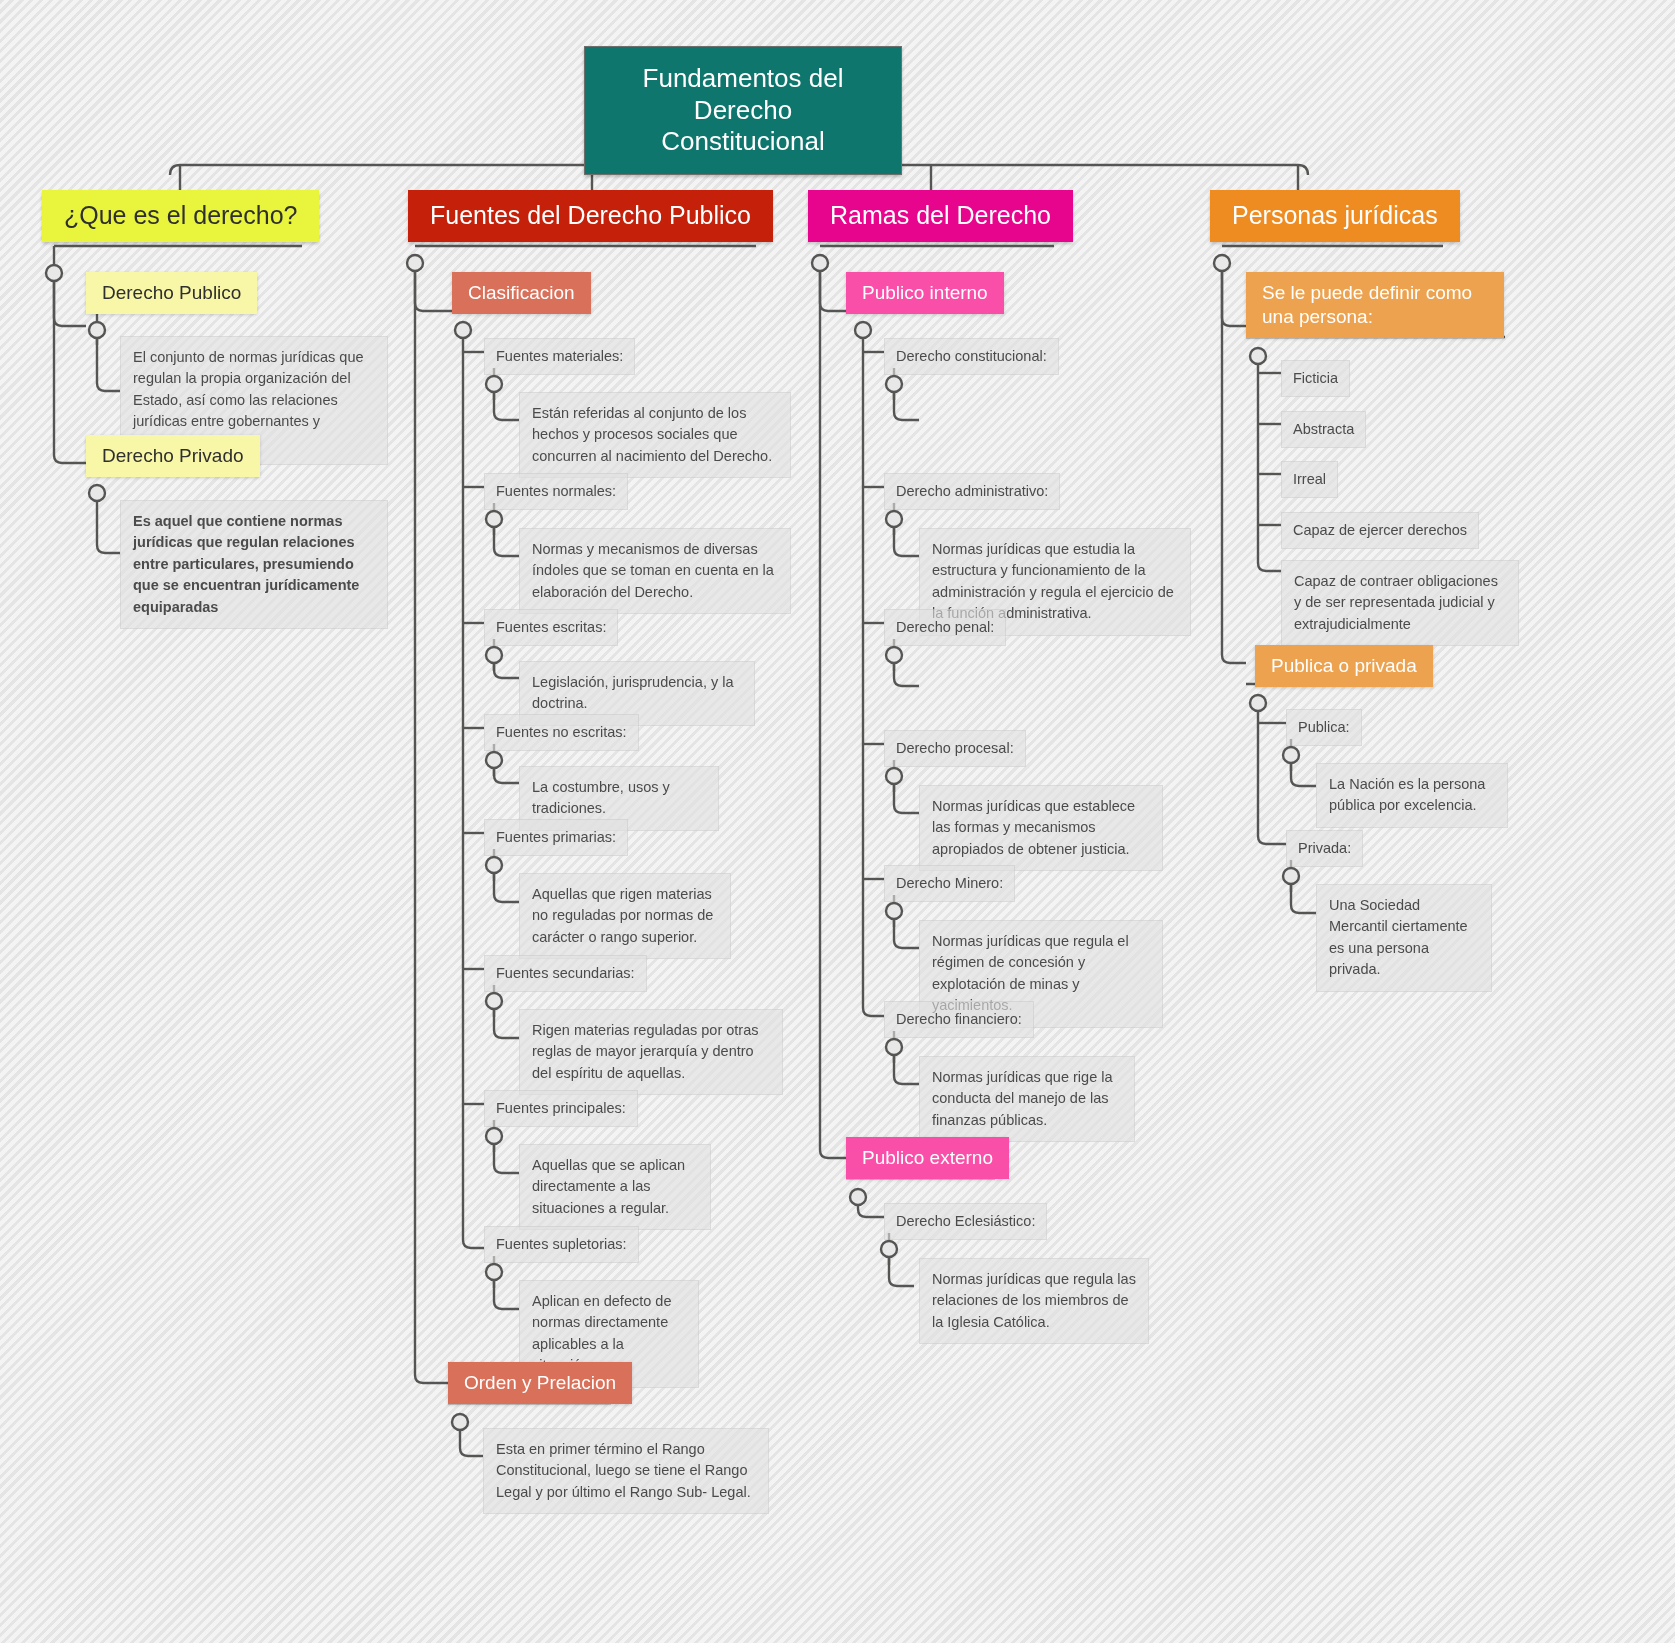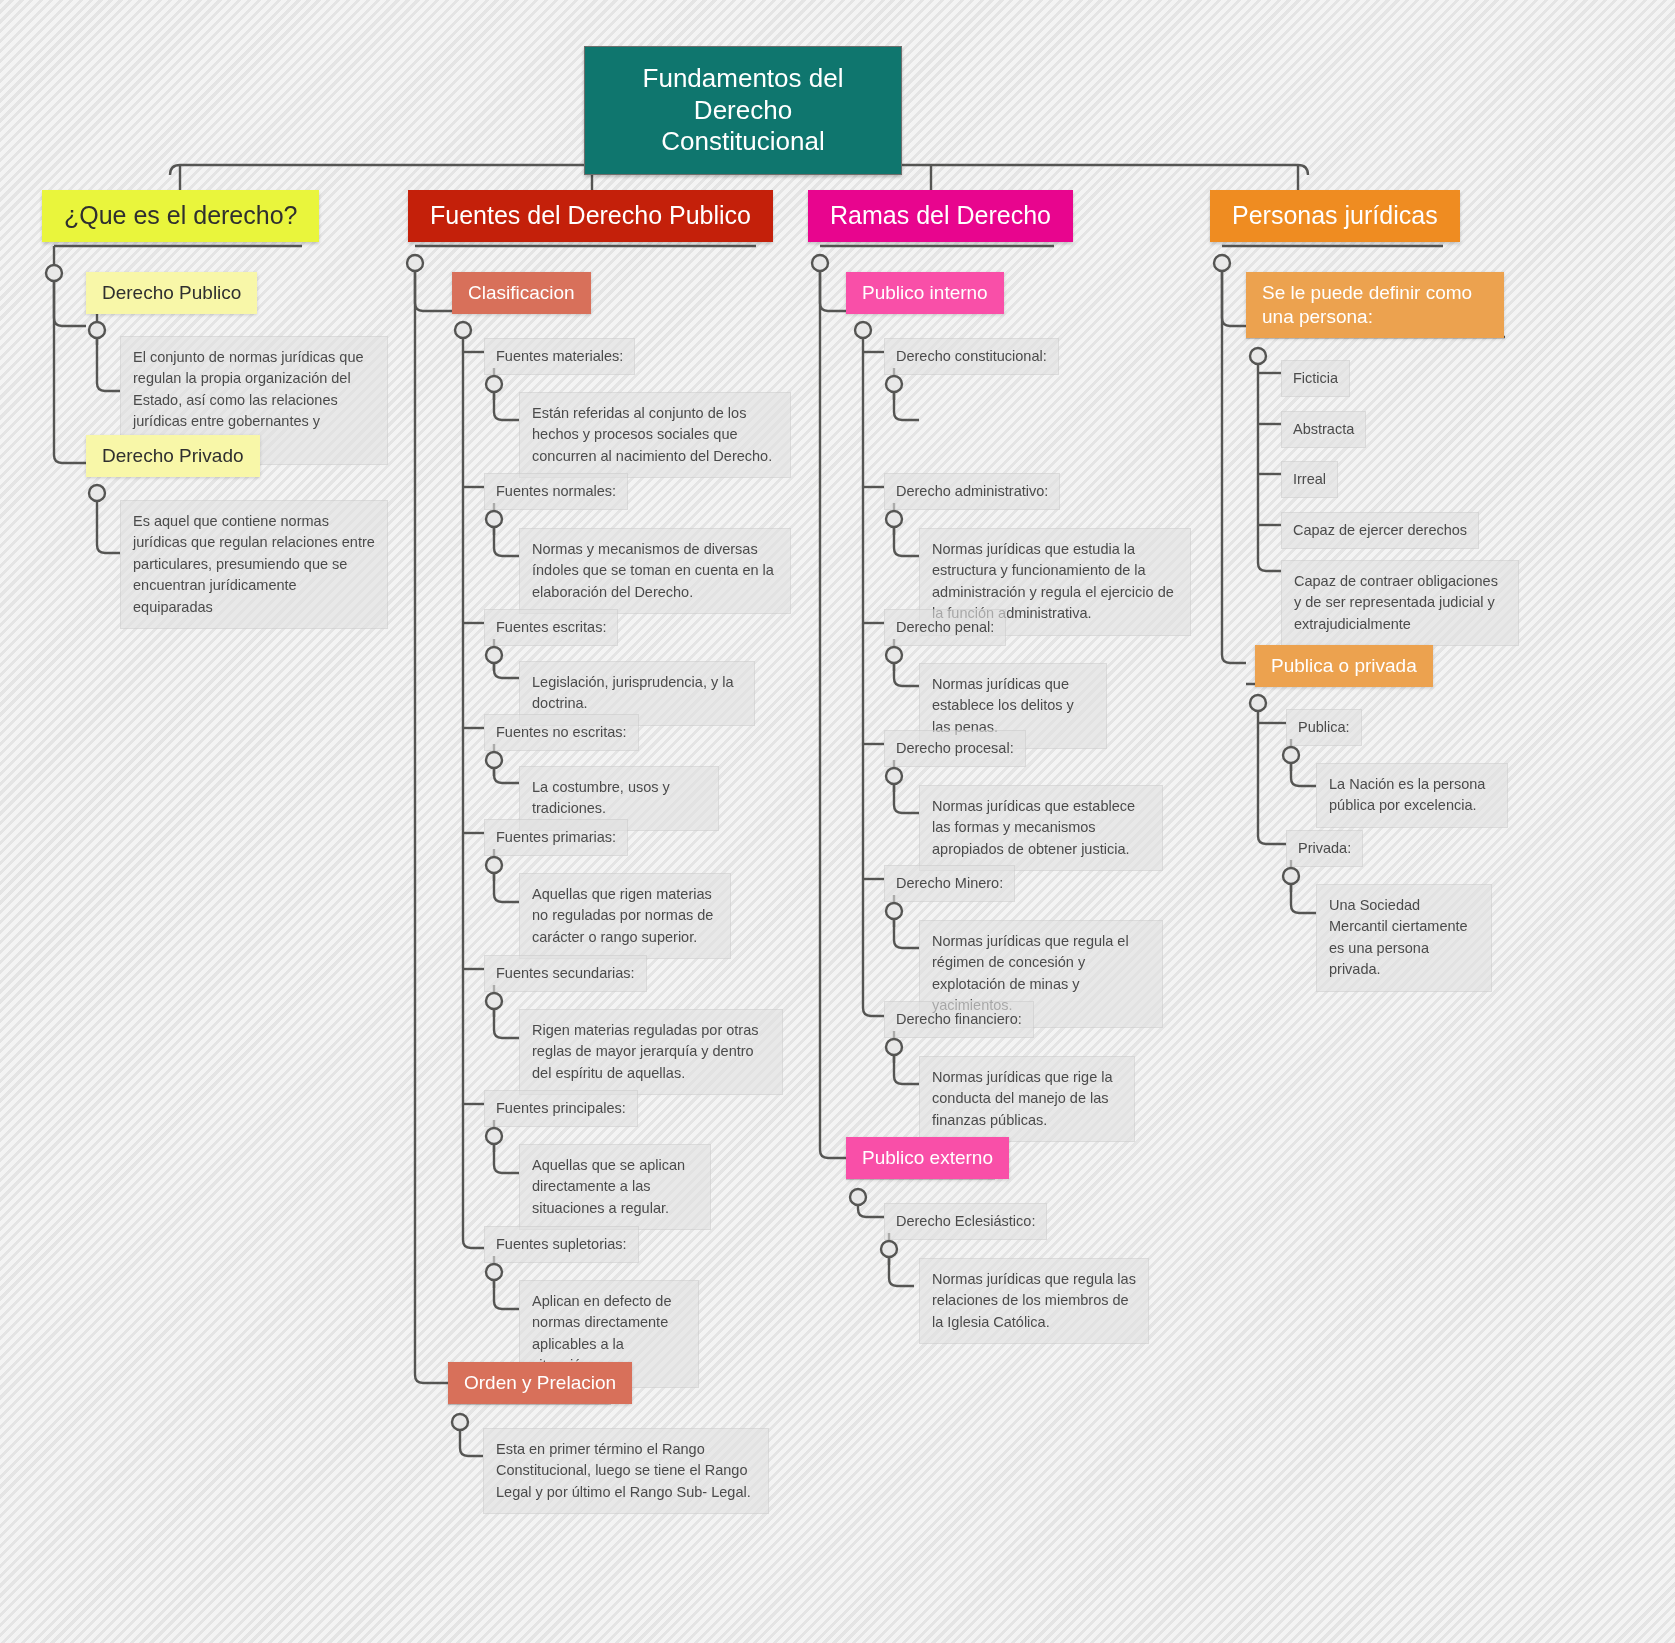--- a/index.html
+++ b/index.html
@@ -236,21 +236,21 @@
   <div class="node l2 dark-text nowrap" style="left:86px; top:272px; background:#f8f7a8;">
     <span>Derecho Publico</span>
   </div>
   <div class="node desc" style="left:120px; top:336px; width:268px;">
     <span>El conjunto de normas jurídicas que regulan la propia organización del Estado, así como las relaciones jurídicas entre gobernantes y gobernados.</span>
   </div>
 
   <div class="node l2 dark-text nowrap" style="left:86px; top:435px; background:#f8f7a8;">
     <span>Derecho Privado</span>
   </div>
-  <div class="node desc" style="left:120px; top:500px; width:268px;">
+  <div class="node desc" style="left:120px; top:500px; width:268px;font-weight:bold;">
     <span>Es aquel que contiene normas jurídicas que regulan relaciones entre particulares, presumiendo que se encuentran jurídicamente equiparadas</span>
   </div>
 
   <div class="node l1" style="left:408px; top:190px; background:#c4200a;">
     <span>Fuentes del Derecho Publico</span>
   </div>
 
   <div class="node l2 nowrap" style="left:452px; top:272px; background:#d8705a;">
     <span>Clasificacion</span>
   </div>
@@ -312,22 +312,20 @@
   <div class="node lbl" style="left:884px; top:338px;">
     <span>Derecho constitucional:</span></div>
 
   <div class="node lbl" style="left:884px; top:473px;">
     <span>Derecho administrativo:</span></div>
   <div class="node desc" style="left:919px; top:528px; width:272px;">
     <span>Normas jurídicas que estudia la estructura y funcionamiento de la administración y regula el ejercicio de la función administrativa.</span></div>
 
   <div class="node lbl" style="left:884px; top:609px;">
     <span>Derecho penal:</span></div>
-  <div class="node desc" style="left:919px; top:663px; width:188px;">
-    <span>Normas jurídicas que establece los delitos y las penas.</span></div>
 
   <div class="node lbl" style="left:884px; top:730px;">
     <span>Derecho procesal:</span></div>
   <div class="node desc" style="left:919px; top:785px; width:244px;">
     <span>Normas jurídicas que establece las formas y mecanismos apropiados de obtener justicia.</span></div>
 
   <div class="node lbl" style="left:884px; top:865px;">
     <span>Derecho Minero:</span></div>
   <div class="node desc" style="left:919px; top:920px; width:244px;">
     <span>Normas jurídicas que regula el régimen de concesión y explotación de minas y yacimientos.</span></div>

